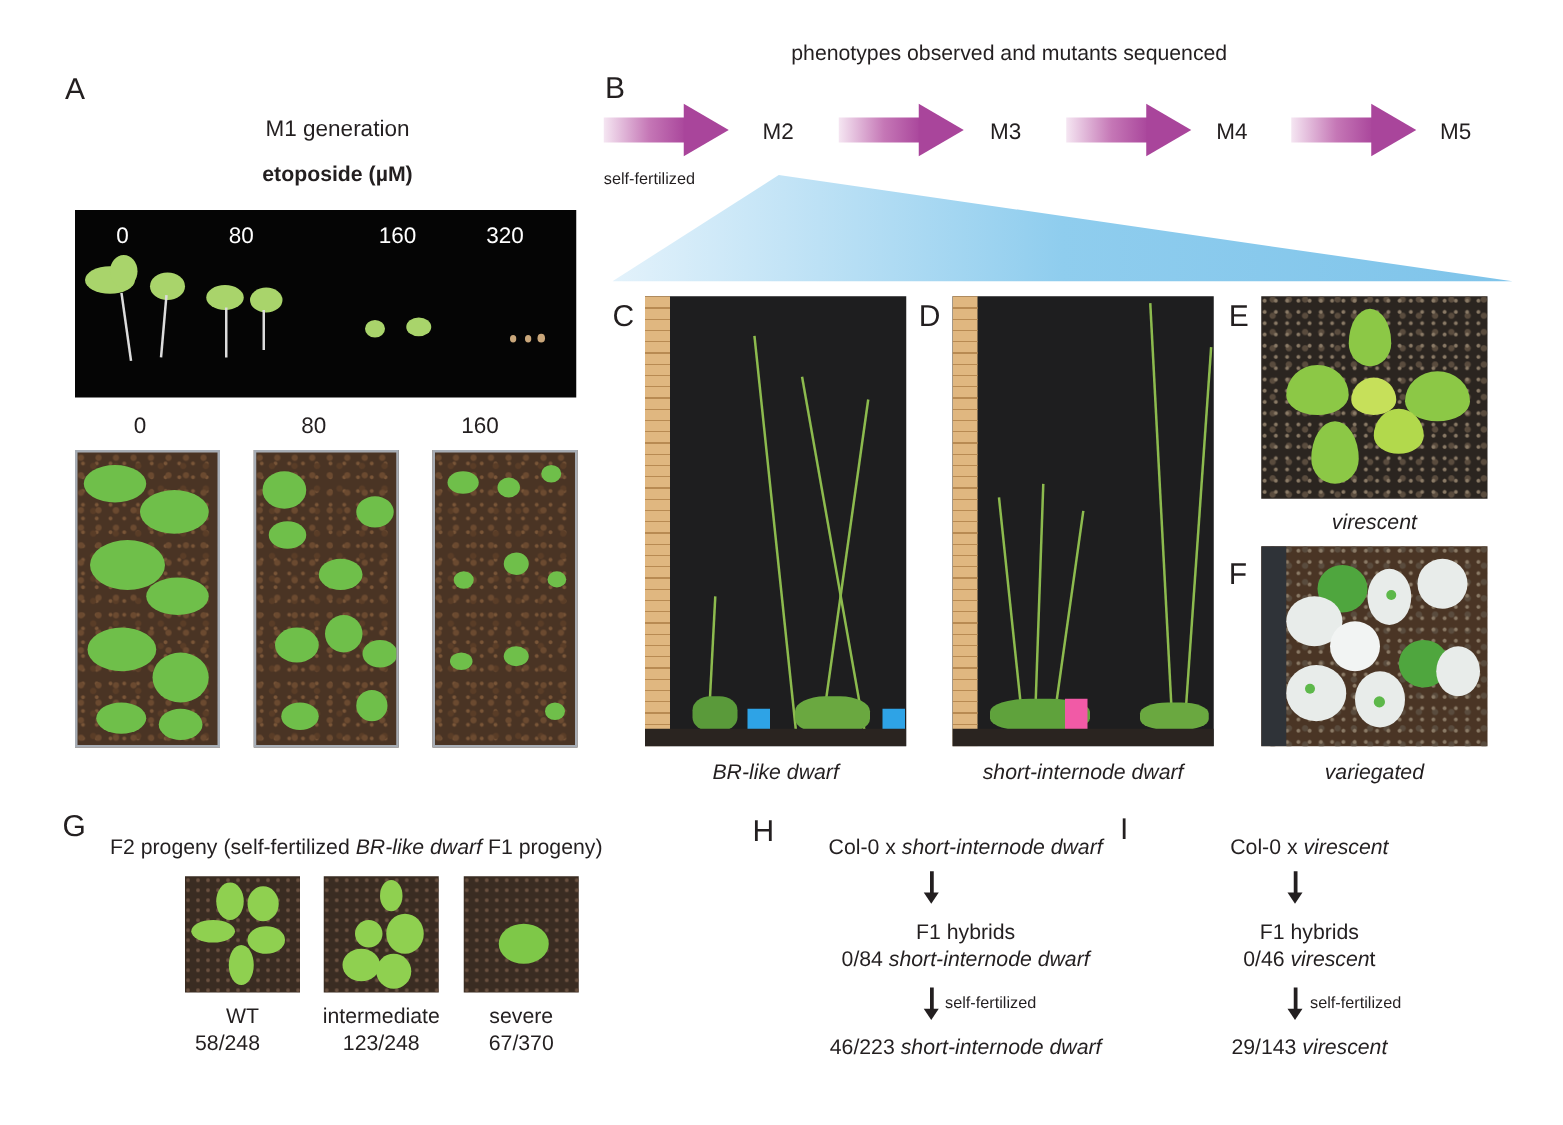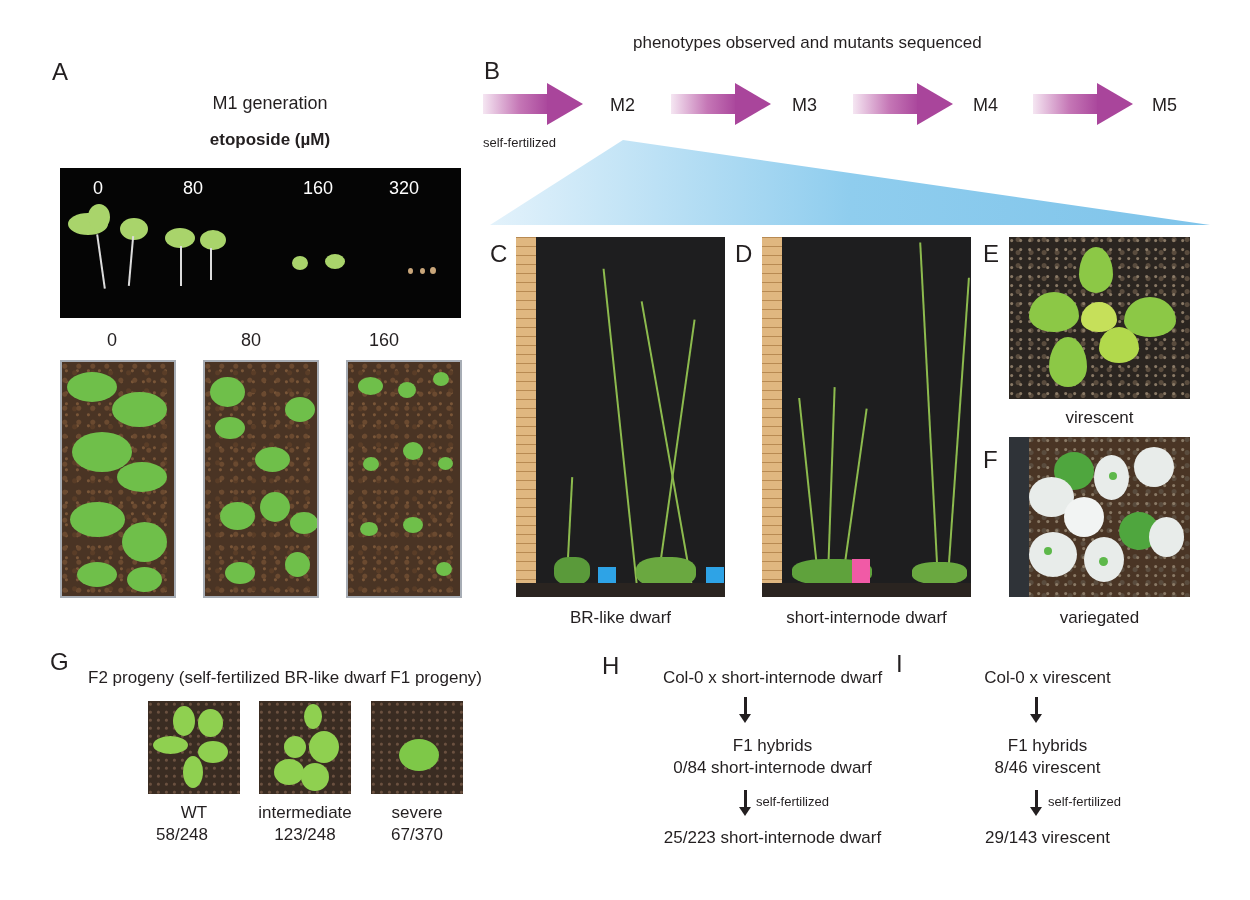--- a/index.html
+++ b/index.html
@@ -4,21 +4,21 @@
   <style>
     html, body { margin: 0; padding: 0; background: #ffffff; }
     body { width: 1250px; height: 900px; position: relative; overflow: hidden;
            font-family: "Liberation Sans", sans-serif; color: #231f20; }
     .abs { position: absolute; }
     .panel-letter { font-size: 24px; font-weight: normal; }
     .t18 { font-size: 18px; }
     .t17 { font-size: 17px; }
     .t13 { font-size: 13px; }
     .center { text-align: center; }
-    .ital { }
+    .ital { font-style: italic; }
     .photo { position: absolute; overflow: hidden; }
 
     
     .a-black { background: #050505; }
     .a-black .num { position: absolute; color: #ffffff; font-size: 18px; }
 
     
     .leaf { position: absolute; border-radius: 50%; background: #a9d46b; }
     .root { position: absolute; background: #dcdcdc; width: 2px; }
 
@@ -273,29 +273,29 @@
   <span>Col-0 x </span><span class="ital">short-internode dwarf</span>
 </div>
 <div class="darrow" style="left:744px;top:697px;height:18px;"></div>
 <div class="abs t17 center" style="left:620px;top:736px;width:305px;">F1 hybrids</div>
 <div class="abs t17 center" style="left:620px;top:758px;width:305px;white-space:nowrap;">
   <span>0/84 </span><span class="ital">short-internode dwarf</span>
 </div>
 <div class="darrow" style="left:744px;top:790px;height:18px;"></div>
 <div class="abs t13" style="left:756px;top:794px;">self-fertilized</div>
 <div class="abs t17 center" style="left:620px;top:828px;width:305px;white-space:nowrap;">
-  <span>25/223 </span><span class="ital">short-internode dwarf</span>
+  <span>46/223 </span><span class="ital">short-internode dwarf</span>
 </div>
 
 <div class="abs panel-letter" style="left:896px;top:650px;">I</div>
 <div class="abs t17 center" style="left:960px;top:668px;width:175px;white-space:nowrap;">
   <span>Col-0 x </span><span class="ital">virescent</span>
 </div>
 <div class="darrow" style="left:1035px;top:697px;height:18px;"></div>
 <div class="abs t17 center" style="left:960px;top:736px;width:175px;">F1 hybrids</div>
 <div class="abs t17 center" style="left:960px;top:758px;width:175px;white-space:nowrap;">
-  <span>8/46 </span><span class="ital">virescen</span><span>t</span>
+  <span>0/46 </span><span class="ital">virescen</span><span>t</span>
 </div>
 <div class="darrow" style="left:1035px;top:790px;height:18px;"></div>
 <div class="abs t13" style="left:1048px;top:794px;">self-fertilized</div>
 <div class="abs t17 center" style="left:960px;top:828px;width:175px;white-space:nowrap;">
   <span>29/143 </span><span class="ital">virescent</span>
 </div>
 
 </body></html>

